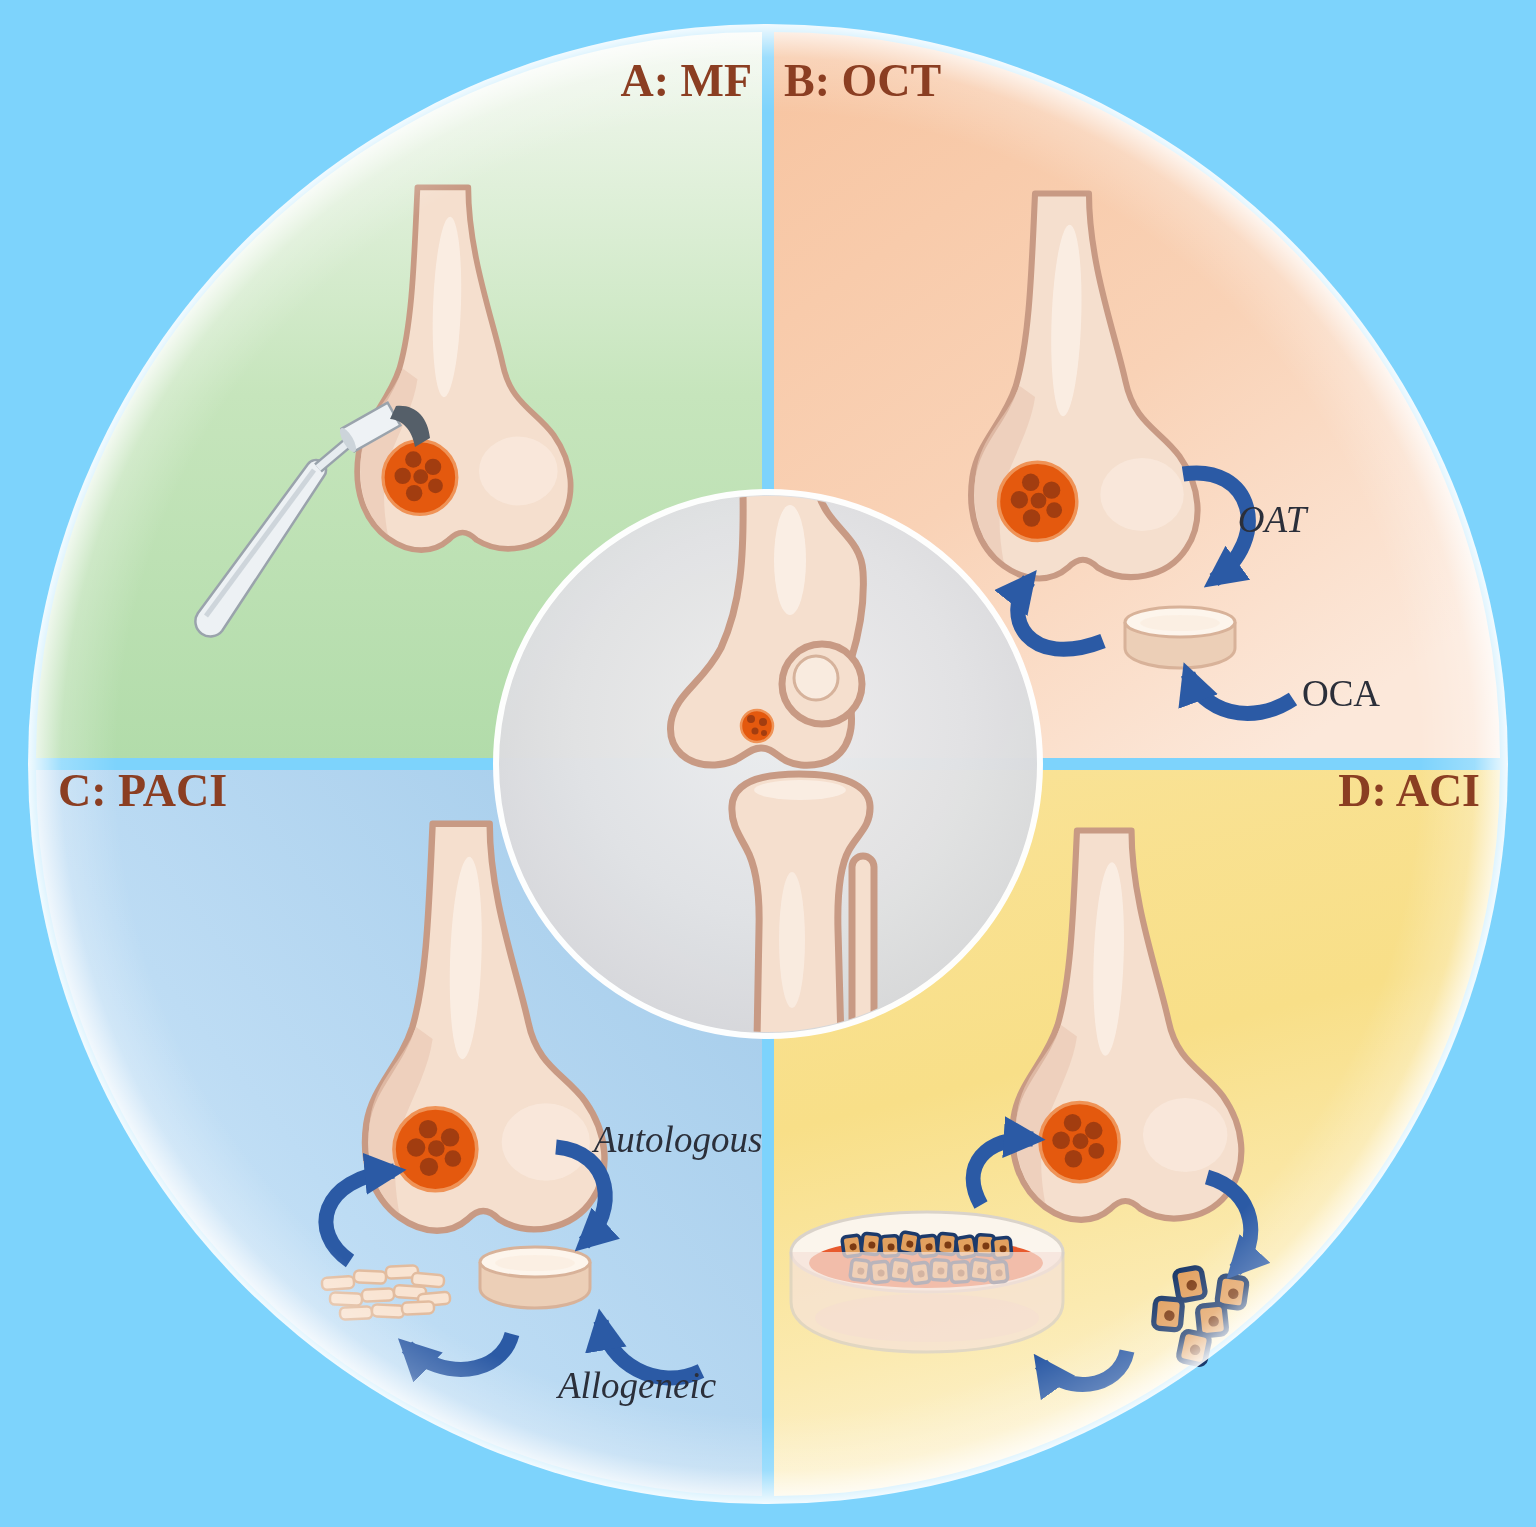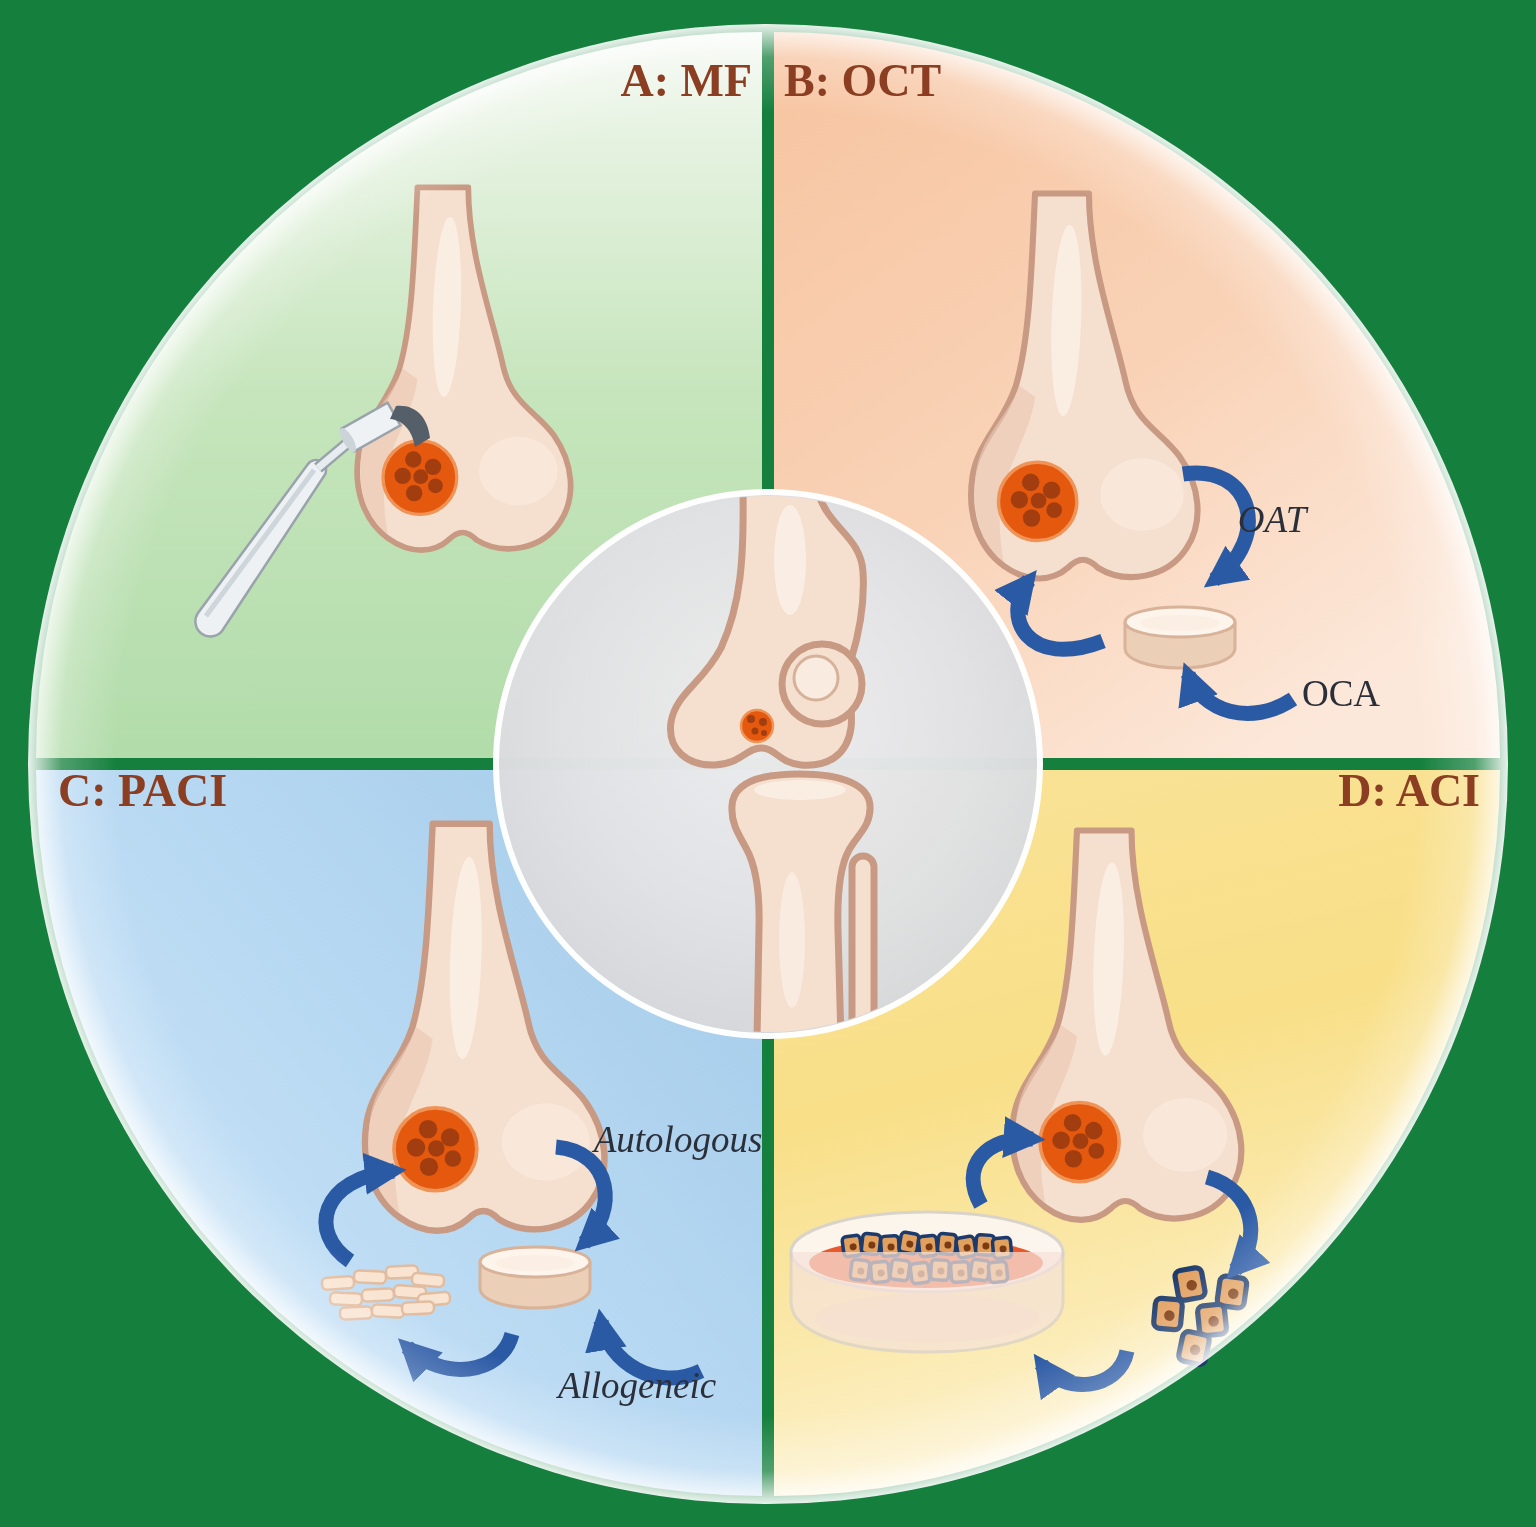--- a/index.html
+++ b/index.html
@@ -1,16 +1,16 @@
 <!DOCTYPE html>
 <html><head>
 <meta charset="utf-8">
 <style>
   html,body{margin:0;padding:0;background:#ffffff;}
-  .stage{position:relative;width:1536px;height:1527px;background:#15803d;overflow:hidden;
+  .stage{position:relative;width:1536px;height:1527px;background:#7dd3fc;overflow:hidden;
          font-family:"Liberation Serif", serif;}
   svg{display:block;}
   .qlabel{font-family:"Liberation Serif", serif;font-weight:bold;font-size:46px;fill:#8b3e22;}
   .anno{font-family:"Liberation Serif", serif;font-size:37px;fill:#2b2f3a;}
   .anno.it{font-style:italic;}
   .bone{fill:#f5dfce;stroke:#c89a84;stroke-width:7;stroke-linejoin:round;}
   .arrow{fill:none;stroke:#2b5aa5;stroke-width:15;stroke-linecap:butt;}
 </style>
 </head>
 <body>

